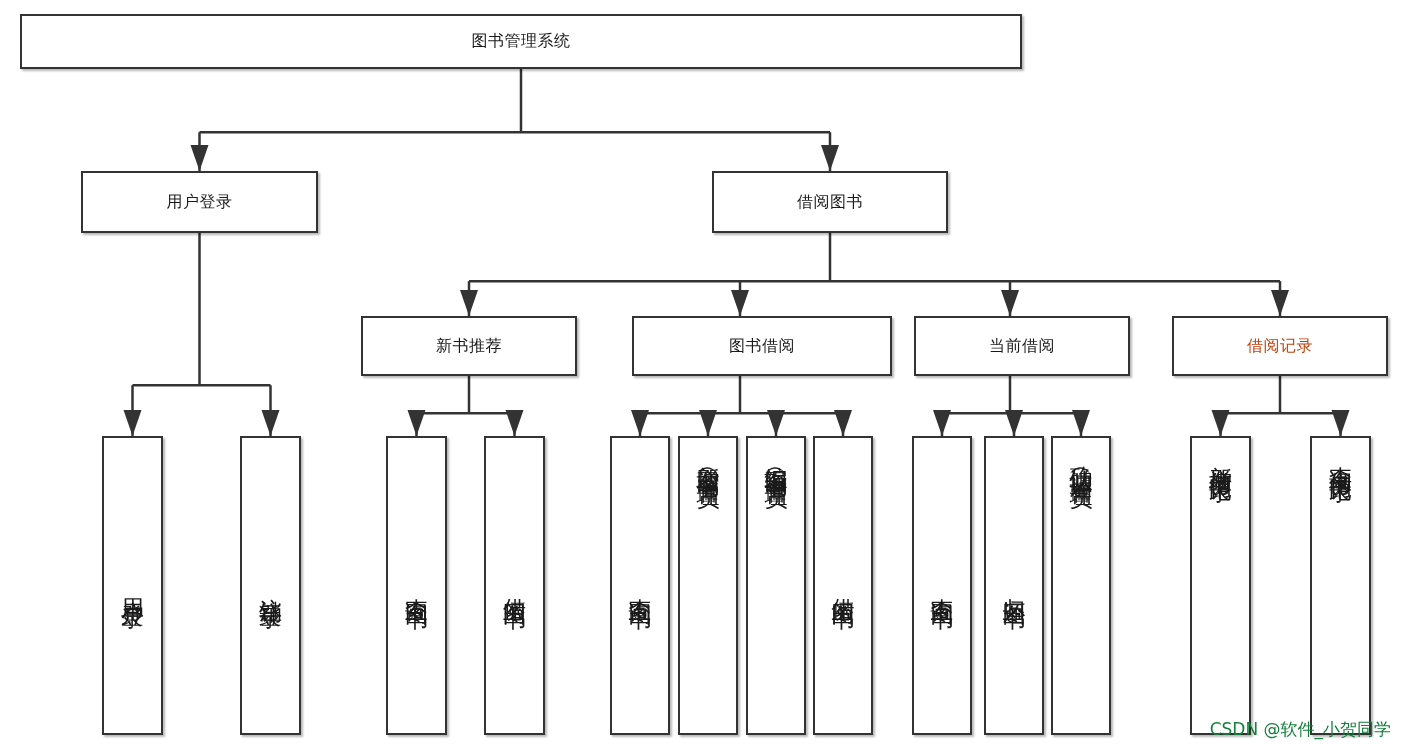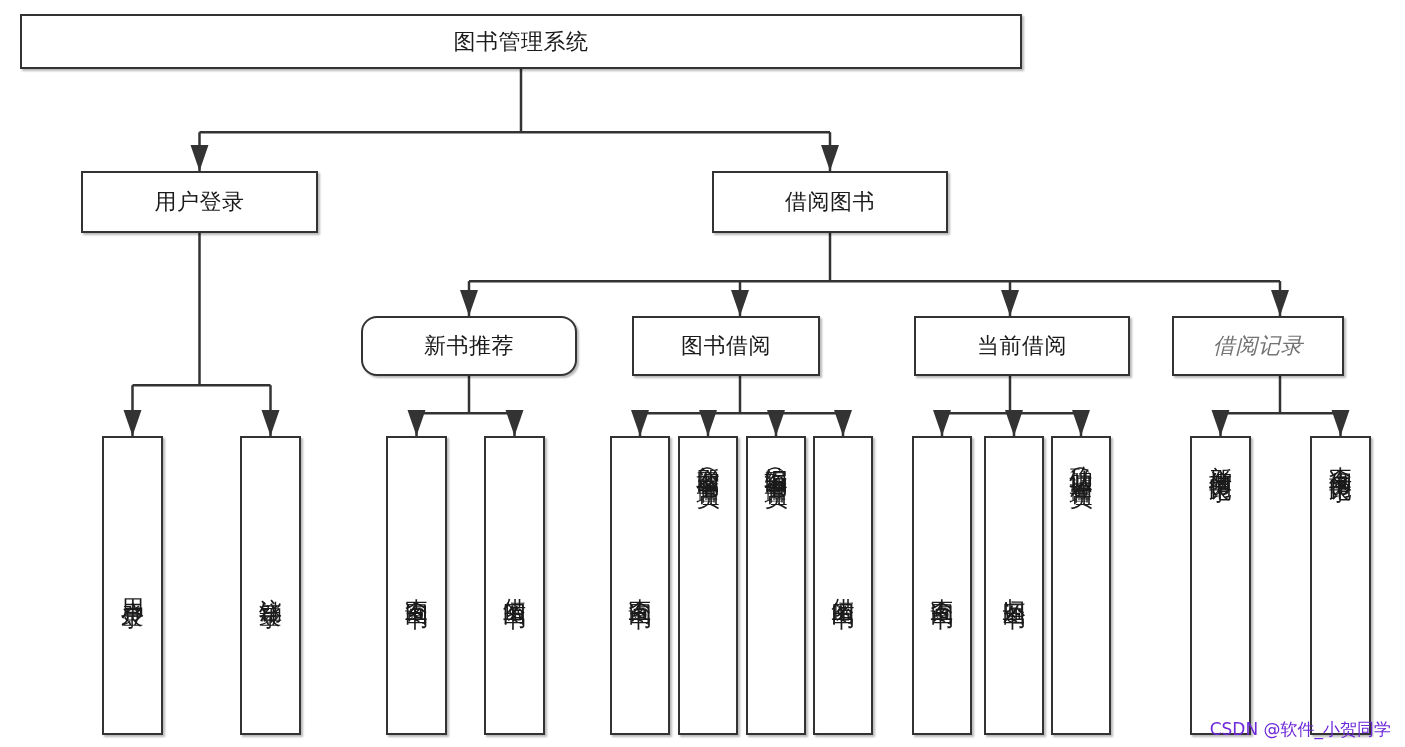--- a/index.html
+++ b/index.html
@@ -38,21 +38,21 @@
     color: #1a1a1a;
   }
   .node-label {
     display: block;
     text-align: center;
     line-height: 1.05;
     letter-spacing: 0.5px;
   }
   .node.horiz .node-label {
     writing-mode: horizontal-tb;
-    font-size: 22px;
+    font-size: 16px;
   }
   .node.vert {
     align-items: flex-start;
     justify-content: center;
     padding-top: 10px;
   }
   .node.vert .node-label {
     writing-mode: vertical-rl;
     text-orientation: upright;
     font-size: 23px;
@@ -62,21 +62,21 @@
   }
   .node.vert.centered {
     align-items: center;
     padding-top: 0;
   }
   #watermark {
     position: absolute;
     right: 14px;
     bottom: 6px;
     font-size: 17px;
-    color: #6d28d9;
+    color: #15803d;
     font-family: "DejaVu Sans", "Liberation Sans", sans-serif;
     white-space: nowrap;
     pointer-events: none;
     user-select: none;
   }
 </style>
 </head>
 <body>
 
 <div id="diagram-root">
@@ -139,30 +139,30 @@
   <div id="node-layer">
       <div class="node horiz" style="left: 20px; top: 14px; width: 1002px; height: 55px; border-color: rgb(51, 51, 51); background: rgb(255, 255, 255); color: rgb(26, 26, 26);">
         <span class="node-label">图书管理系统</span>
       </div>
       <div class="node horiz" style="left: 81px; top: 171px; width: 237px; height: 62px; border-color: rgb(51, 51, 51); background: rgb(255, 255, 255); color: rgb(26, 26, 26);">
         <span class="node-label">用户登录</span>
       </div>
       <div class="node horiz" style="left: 712px; top: 171px; width: 236px; height: 62px; border-color: rgb(51, 51, 51); background: rgb(255, 255, 255); color: rgb(26, 26, 26);">
         <span class="node-label">借阅图书</span>
       </div>
-      <div class="node horiz" style="left: 361px; top: 316px; width: 216px; height: 60px; border-color: rgb(51, 51, 51); background: rgb(255, 255, 255); color: rgb(26, 26, 26); border-radius: 16px;">
+      <div class="node horiz" style="left: 361px; top: 316px; width: 216px; height: 60px; border-color: rgb(51, 51, 51); background: rgb(255, 255, 255); color: rgb(26, 26, 26);">
         <span class="node-label">新书推荐</span>
       </div>
-      <div class="node horiz" style="left: 632px; top: 316px; width: 188px; height: 60px; border-color: rgb(51, 51, 51); background: rgb(255, 255, 255); color: rgb(26, 26, 26);">
+      <div class="node horiz" style="left: 632px; top: 316px; width: 260px; height: 60px; border-color: rgb(51, 51, 51); background: rgb(255, 255, 255); color: rgb(26, 26, 26);">
         <span class="node-label">图书借阅</span>
       </div>
       <div class="node horiz" style="left: 902px; top: 316px; width: 216px; height: 60px; border-color: rgb(51, 51, 51); background: rgb(255, 255, 255); color: rgb(26, 26, 26); margin-left: 12px;">
         <span class="node-label">当前借阅</span>
       </div>
-      <div class="node horiz" style="left: 1172px; top: 316px; width: 172px; height: 60px; border-color: rgb(51, 51, 51); background: rgb(255, 255, 255); color: #737373; font-style: italic;">
+      <div class="node horiz" style="left: 1172px; top: 316px; width: 216px; height: 60px; border-color: rgb(51, 51, 51); background: rgb(255, 255, 255); color: #c2410c;">
         <span class="node-label">借阅记录</span>
       </div>
       <div class="node vert centered" style="left: 102px; top: 436px; width: 61px; height: 299px; border-color: rgb(51, 51, 51); background: rgb(255, 255, 255); color: rgb(26, 26, 26);">
         <span class="node-label">用户登录</span>
       </div>
       <div class="node vert centered" style="left: 240px; top: 436px; width: 61px; height: 299px; border-color: rgb(51, 51, 51); background: rgb(255, 255, 255); color: rgb(26, 26, 26);">
         <span class="node-label">注销登录</span>
       </div>
       <div class="node vert centered" style="left: 386px; top: 436px; width: 61px; height: 299px; border-color: rgb(51, 51, 51); background: rgb(255, 255, 255); color: rgb(26, 26, 26);">
         <span class="node-label">查询图书</span>

